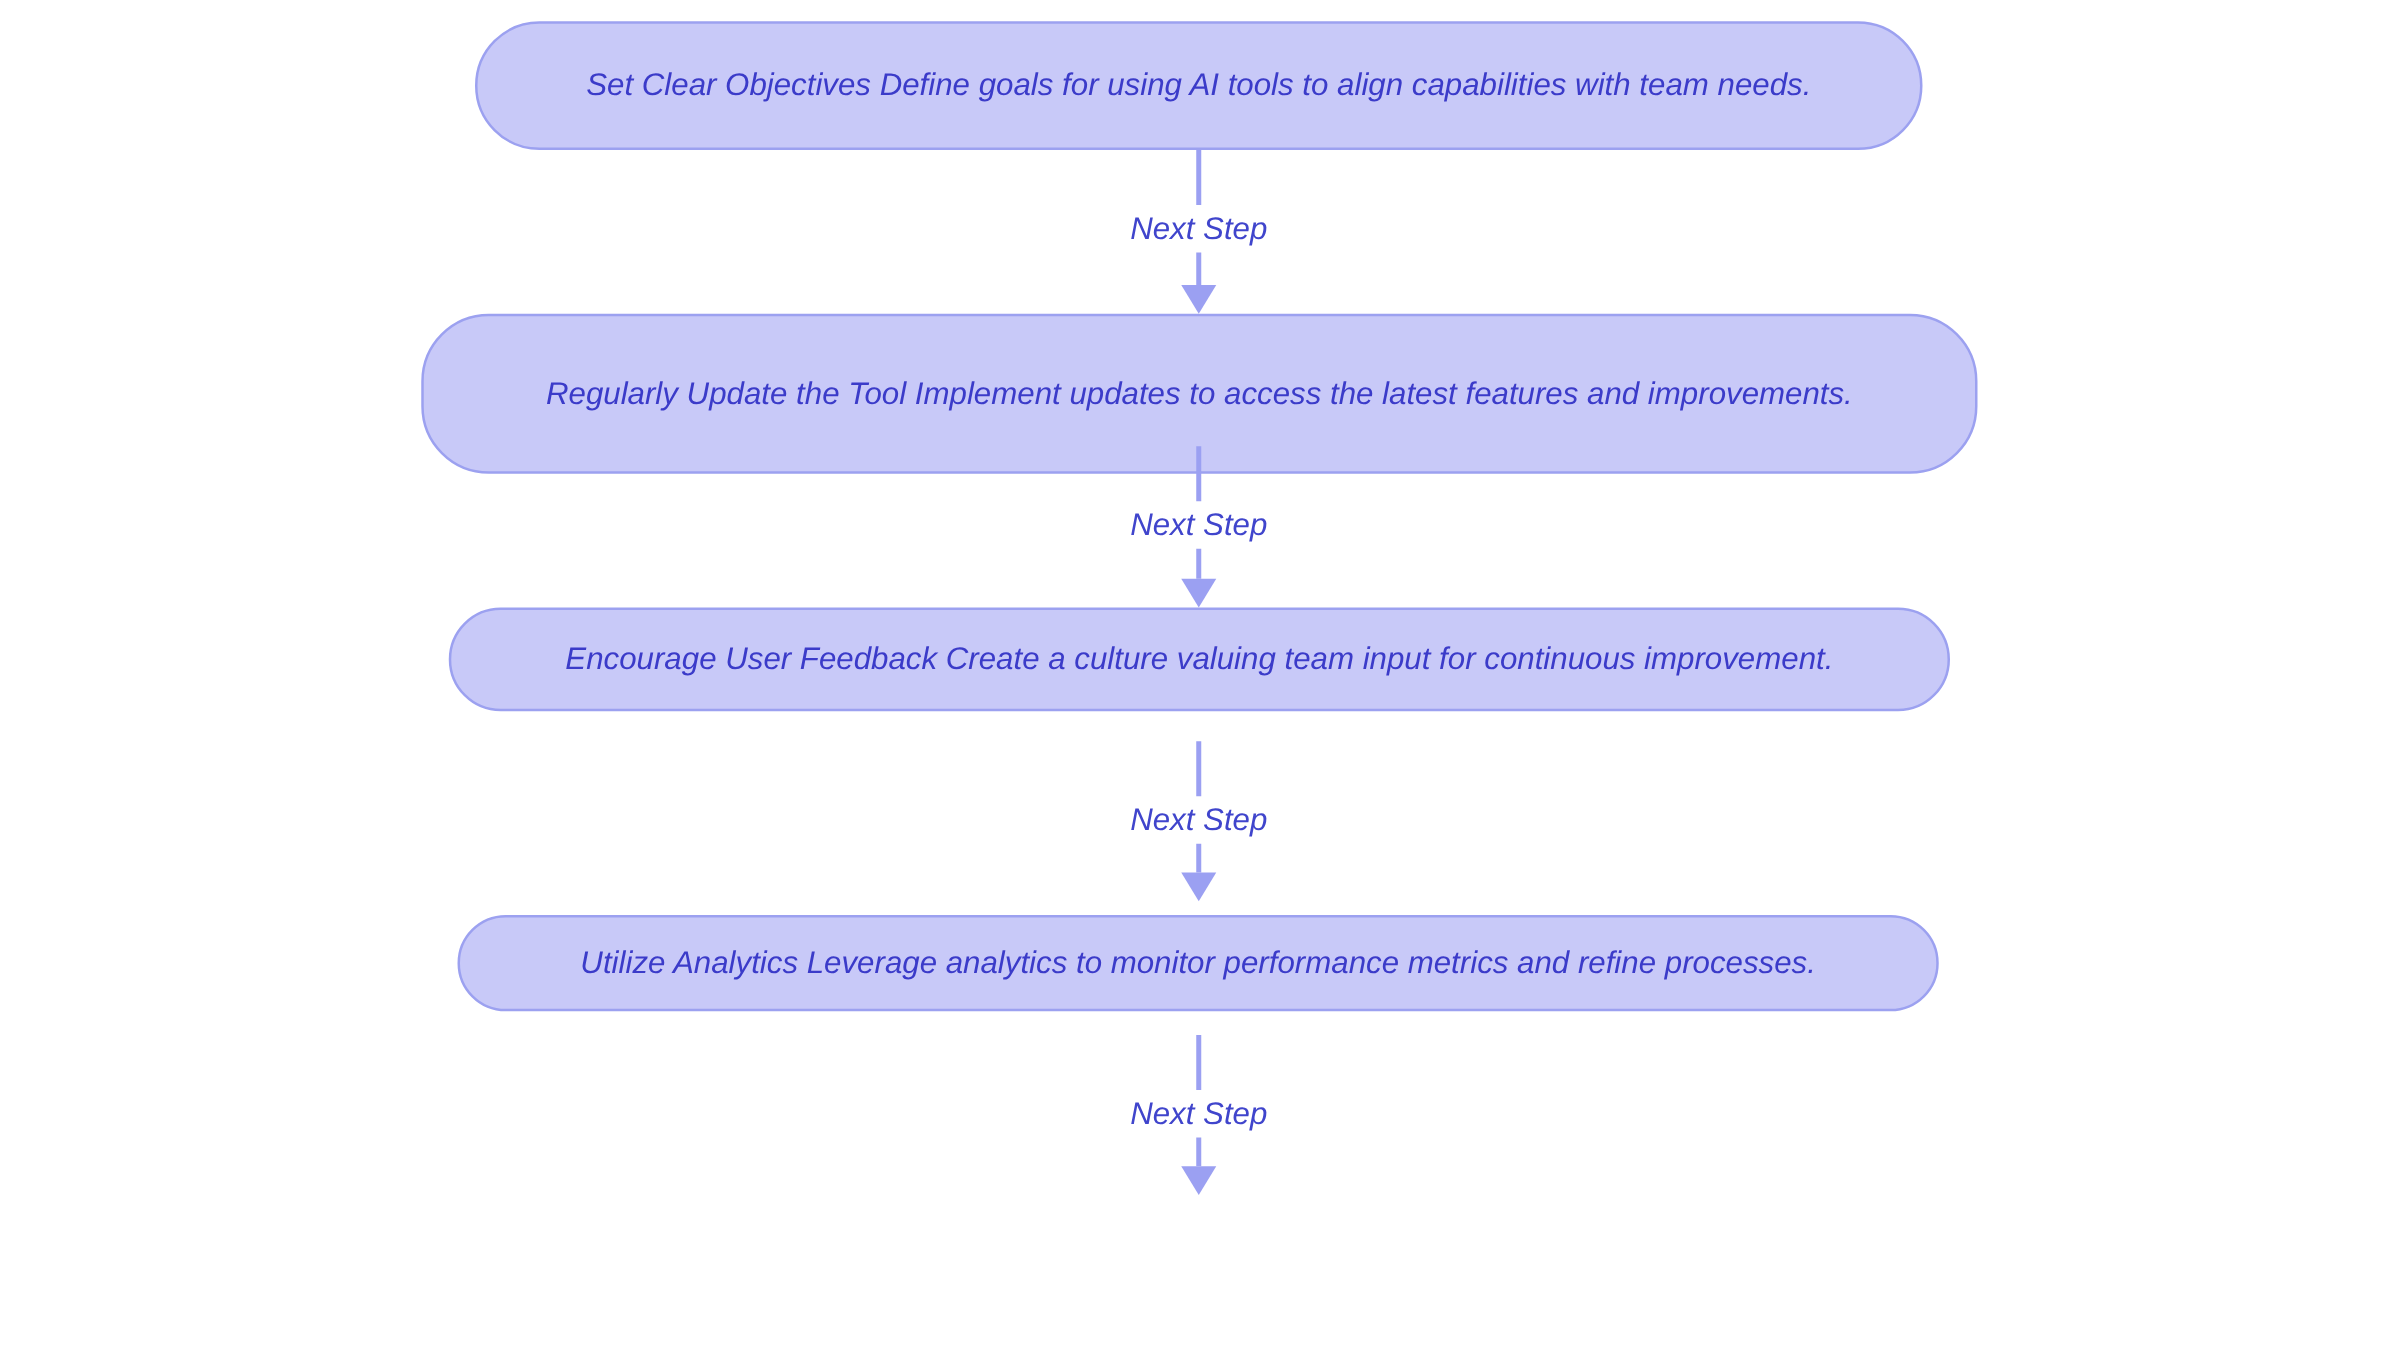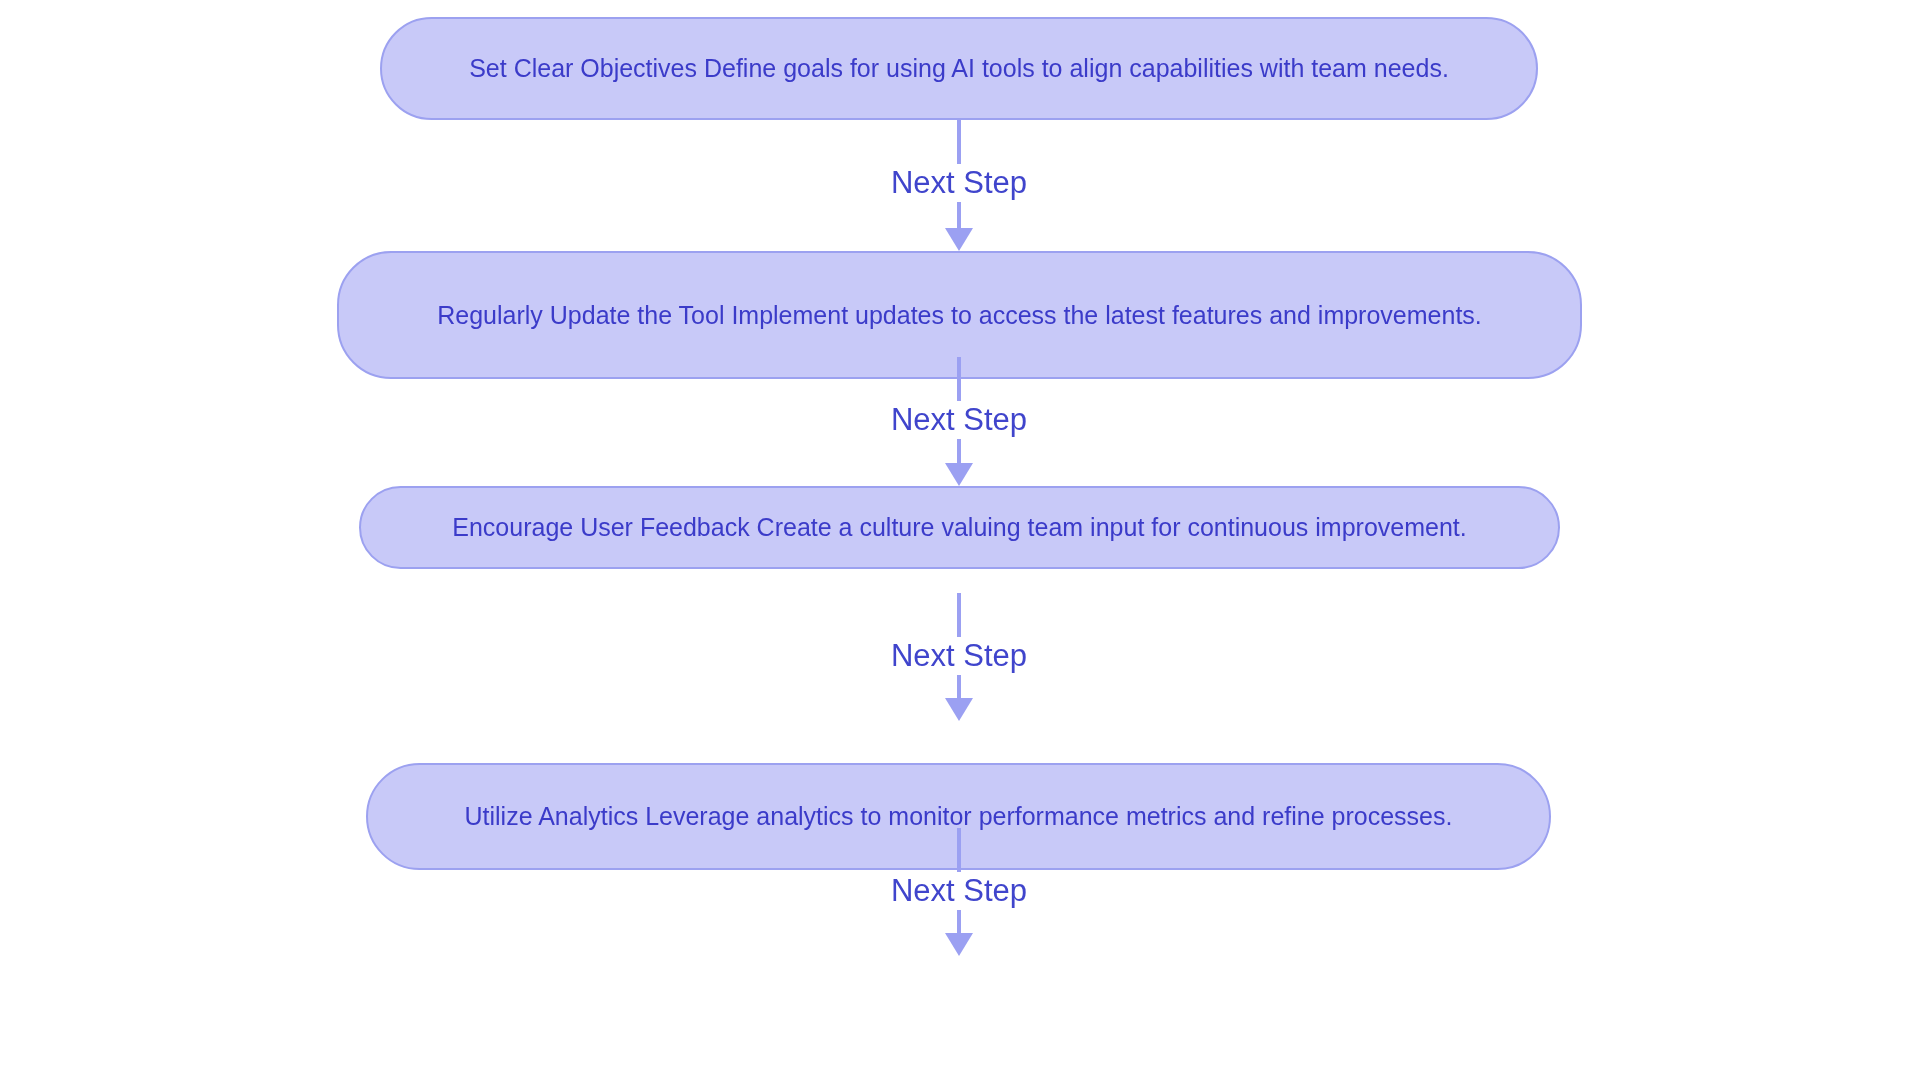--- a/index.html
+++ b/index.html
@@ -10,39 +10,40 @@
     width: 1920px;
     height: 1083px;
     background: var(--background, #ffffff);
     font-family: "Liberation Sans", sans-serif;
     position: relative;
     overflow: hidden;
   }
   .canvas {
     position: absolute;
     inset: 0;
+    font-style: italic;
   }
   .node {
     position: absolute;
     display: flex;
     align-items: center;
     justify-content: center;
     background: var(--node-fill, #c8c9f8);
     border: 2px solid var(--node-border, #9ca1f0);
     border-radius: 54px;
     box-sizing: border-box;
     color: var(--node-text, #3b3bc9);
     font-size: 25px;
     text-align: center;
     white-space: nowrap;
   }
   .n1 { left: 380px; top: 17px;  width: 1158px; height: 103px; }
   .n2 { left: 337px; top: 251px; width: 1245px; height: 128px; }
   .n3 { left: 359px; top: 486px; width: 1201px; height: 83px; }
-  .n4 { left: 366px; top: 763px; width: 1185px; height: 107px; }
+  .n4 { left: 366px; top: 732px; width: 1185px; height: 77px; }
   .n5 { left: 405px; top: 956px; width: 1110px; height: 107px; }
 
   .connector {
     position: absolute;
     left: 879px;
     width: 160px;
     display: flex;
     flex-direction: column;
     align-items: center;
   }
@@ -51,21 +52,21 @@
   .c3 { top: 593px; height: 128px; }
   .c4 { top: 828px; height: 128px; }
 
   .line {
     width: 4px;
     background: var(--arrow, #9ba0f2);
   }
   .seg1 { height: 44px; }
   .seg2 { flex: 1; }
   .edge-label {
-    font-size: 31px;
+    font-size: 25px;
     line-height: 38px;
     color: var(--edge-label, #4045cc);
     white-space: nowrap;
   }
   .arrowhead {
     width: 0;
     height: 0;
     border-left: 14px solid transparent;
     border-right: 14px solid transparent;
     border-top: 23px solid var(--arrow, #9ba0f2);

